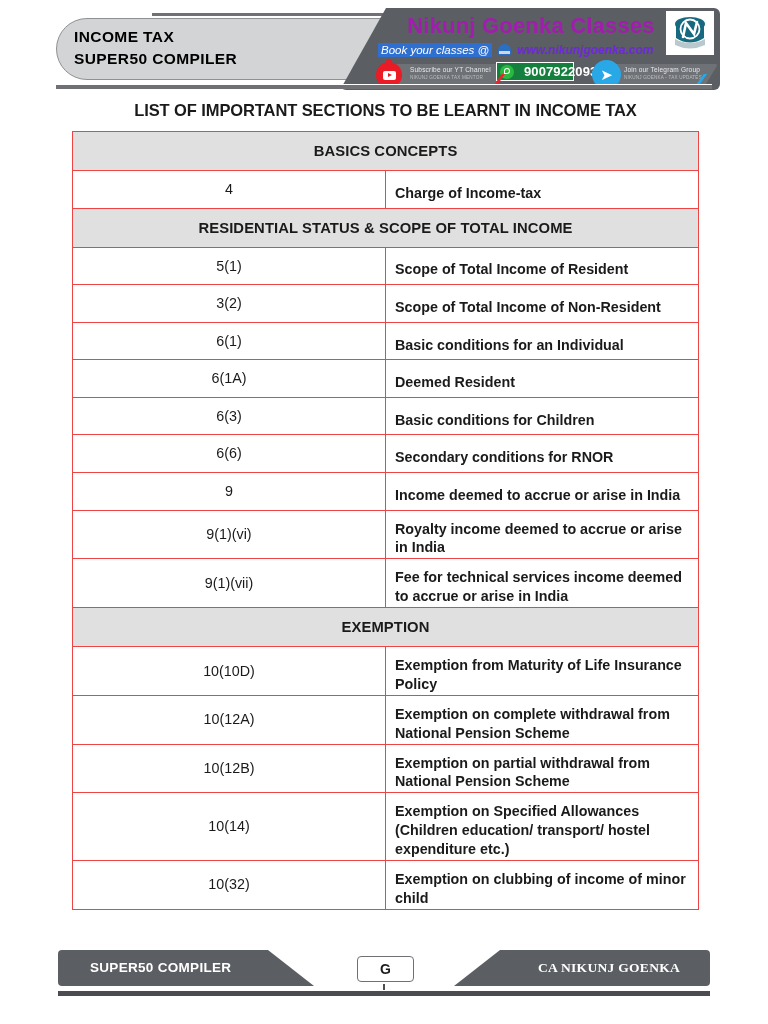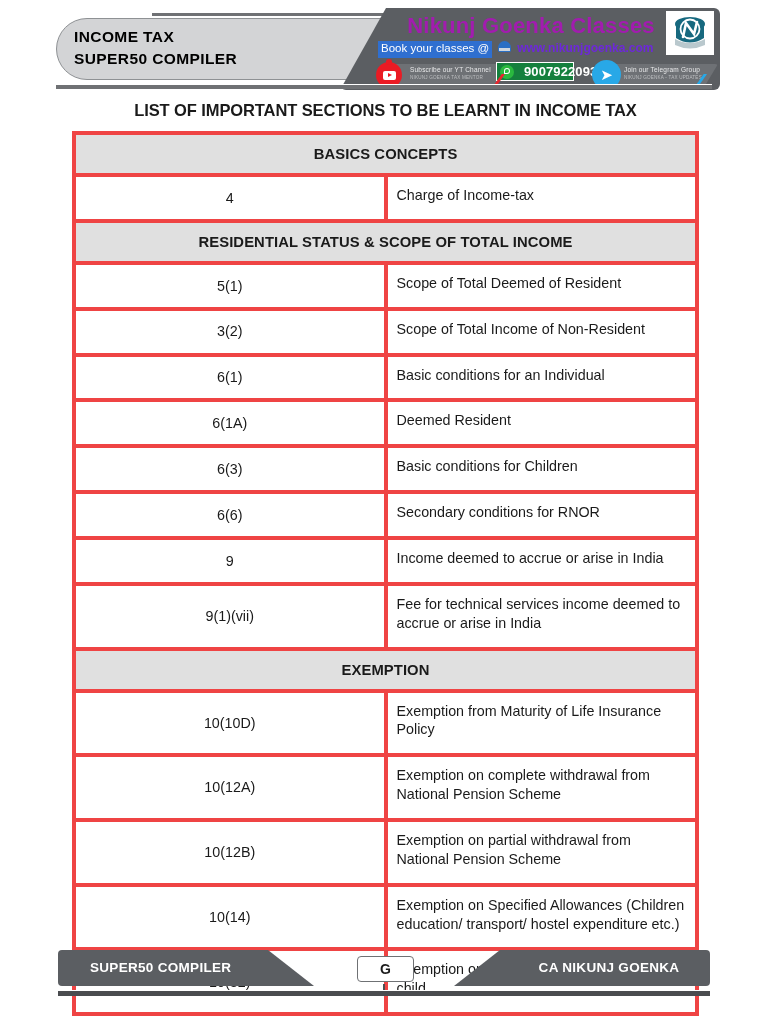--- a/index.html
+++ b/index.html
@@ -85,23 +85,25 @@
     font-weight: bold;
     letter-spacing: 0.2px;
     white-space: nowrap;
   }
   .rb-sub {
     position: absolute;
     left: 378px;
     top: 41px;
     height: 17px;
     display: flex;
+    align-items: center;
     gap: 4px;
     font-size: 11.5px;
     white-space: nowrap;
+    font-style: italic;
   }
   .rb-sub-hl {
     background: #2f6fd0;
     color: #ffffff;
     padding: 1px 3px;
     font-size: 11.5px;
   }
   .globe-icon {
     display: inline-block;
     width: 13px;
@@ -301,34 +303,35 @@
   
   .tbl {
     position: absolute;
     left: 72px;
     top: 131px;
     width: 627px;
     border-collapse: collapse;
     table-layout: fixed;
   }
   .tbl td {
-    border: 4px solid #ef4444;
+    border: 1px solid #ef4444;
     color: #1a1a1a;
     font-size: 14.3px;
     vertical-align: middle;
   }
   .tbl .c-sec {
     width: 100px;
     text-align: center;
     padding: 9px 2px;
     line-height: 1.3;
   }
   .tbl .c-desc {
-    padding: 9px 8px 14px 9px;
+    padding: 9px 8px 1px 9px;
     line-height: 1.32;
+    font-weight: bold;
   }
   .tbl tr.hdr td {
     background: #e0e0e0;
     text-align: center;
     font-weight: bold;
     font-size: 14.8px;
     padding: 11px 4px;
     letter-spacing: 0.1px;
   }
 
@@ -374,20 +377,21 @@
     position: absolute;
     left: 524px;
     top: 14px;
     width: 170px;
     text-align: center;
     color: #ffffff;
     font-size: 13.5px;
     font-weight: bold;
     letter-spacing: 0.3px;
     white-space: nowrap;
+    font-family: Liberation Serif, serif;
   }
   .ft-page-stem {
     position: absolute;
     left: 383px;
     top: 38px;
     width: 2px;
     height: 12px;
     background: #4c4e51;
   }
   .ft-page {
@@ -483,21 +487,21 @@
       </tr>
       <tr>
         <td class="c-sec">4</td>
         <td class="c-desc">Charge of Income-tax</td>
       </tr>
       <tr class="hdr">
         <td colspan="2">RESIDENTIAL STATUS &amp; SCOPE OF TOTAL INCOME</td>
       </tr>
       <tr>
         <td class="c-sec">5(1)</td>
-        <td class="c-desc">Scope of Total Deemed of Resident</td>
+        <td class="c-desc">Scope of Total Income of Resident</td>
       </tr>
       <tr>
         <td class="c-sec">3(2)</td>
         <td class="c-desc">Scope of Total Income of Non-Resident</td>
       </tr>
       <tr>
         <td class="c-sec">6(1)</td>
         <td class="c-desc">Basic conditions for an Individual</td>
       </tr>
       <tr>
@@ -508,20 +512,24 @@
         <td class="c-sec">6(3)</td>
         <td class="c-desc">Basic conditions for Children</td>
       </tr>
       <tr>
         <td class="c-sec">6(6)</td>
         <td class="c-desc">Secondary conditions for RNOR</td>
       </tr>
       <tr>
         <td class="c-sec">9</td>
         <td class="c-desc">Income deemed to accrue or arise in India</td>
+      </tr>
+      <tr>
+        <td class="c-sec">9(1)(vi)</td>
+        <td class="c-desc">Royalty income deemed to accrue or arise in India</td>
       </tr>
       <tr>
         <td class="c-sec">9(1)(vii)</td>
         <td class="c-desc">Fee for technical services income deemed to accrue or arise in India</td>
       </tr>
       <tr class="hdr">
         <td colspan="2">EXEMPTION</td>
       </tr>
       <tr>
         <td class="c-sec">10(10D)</td>

